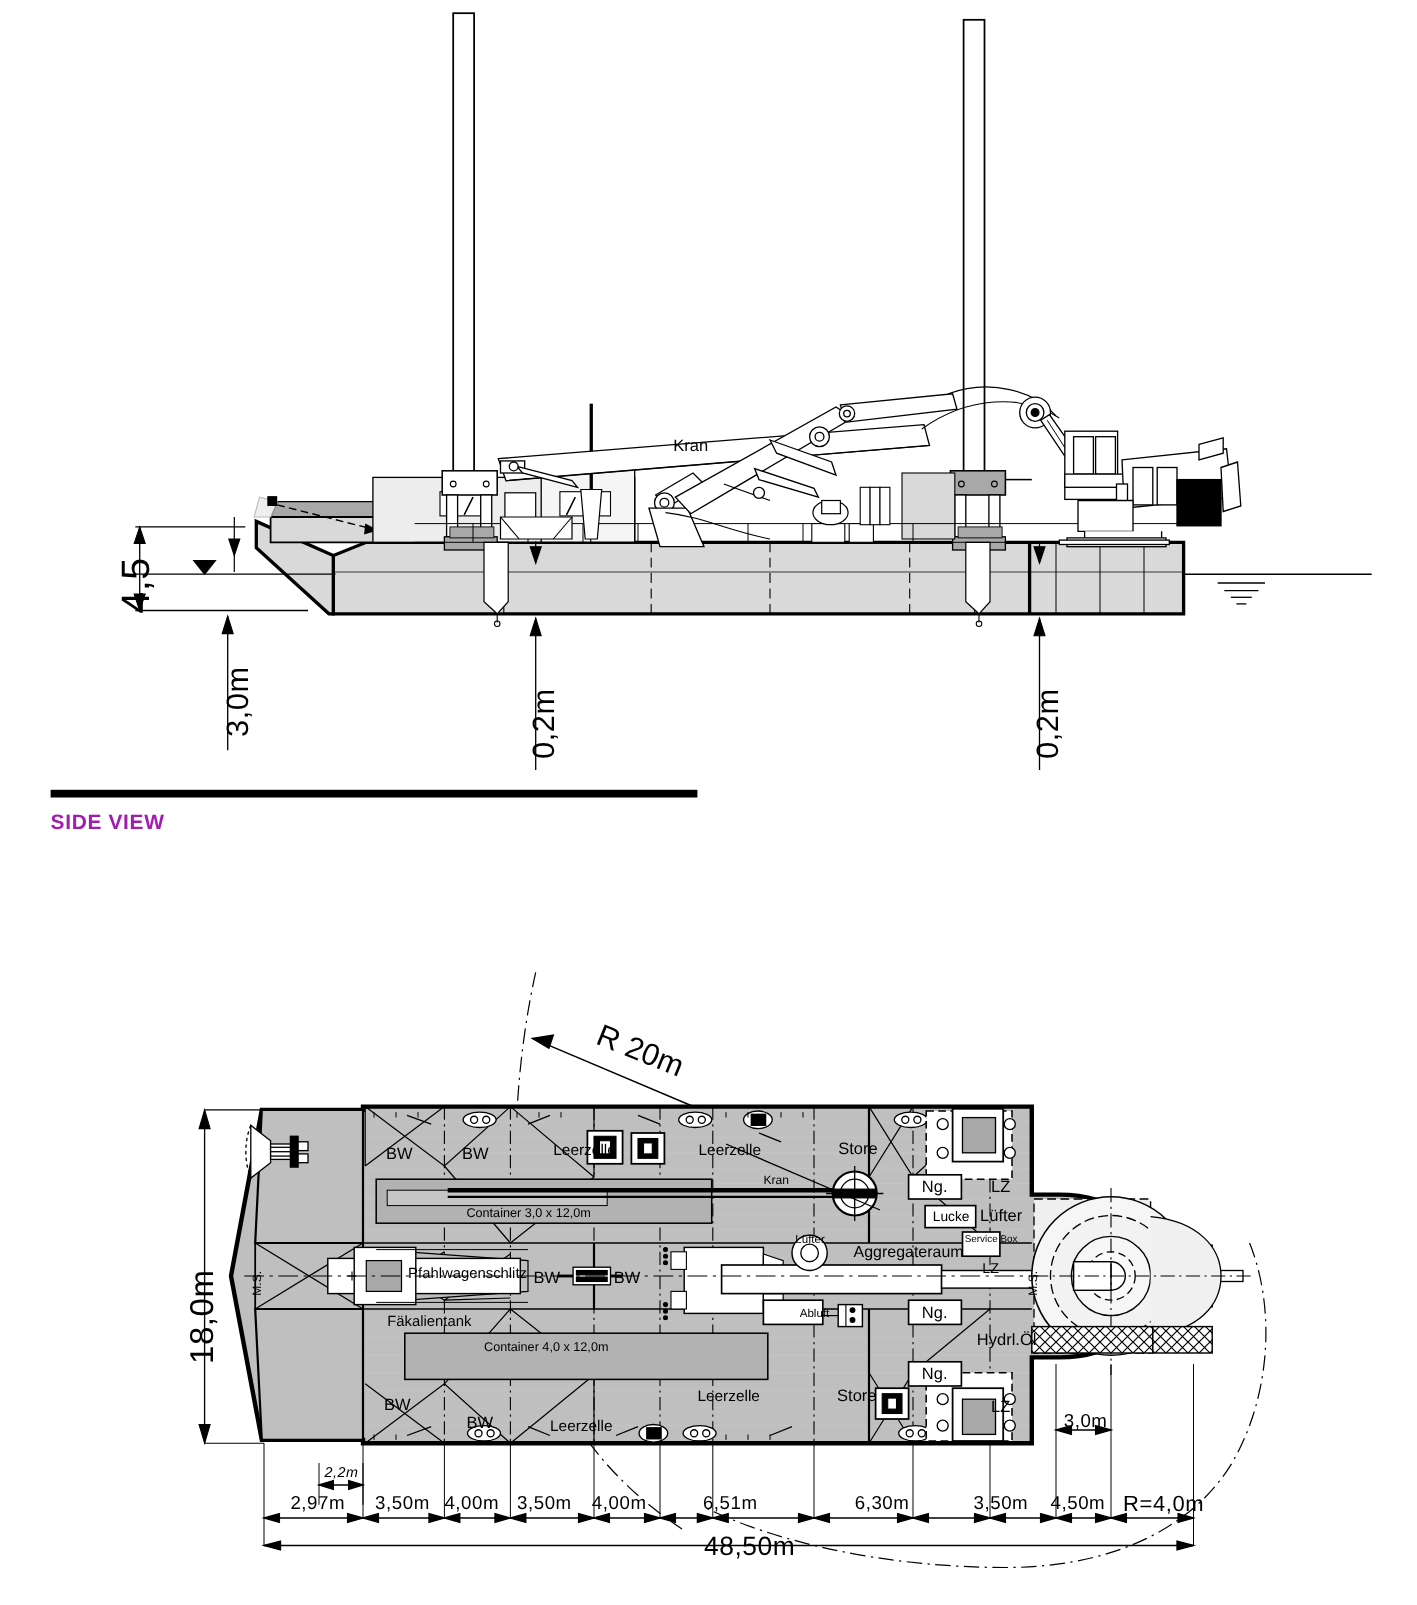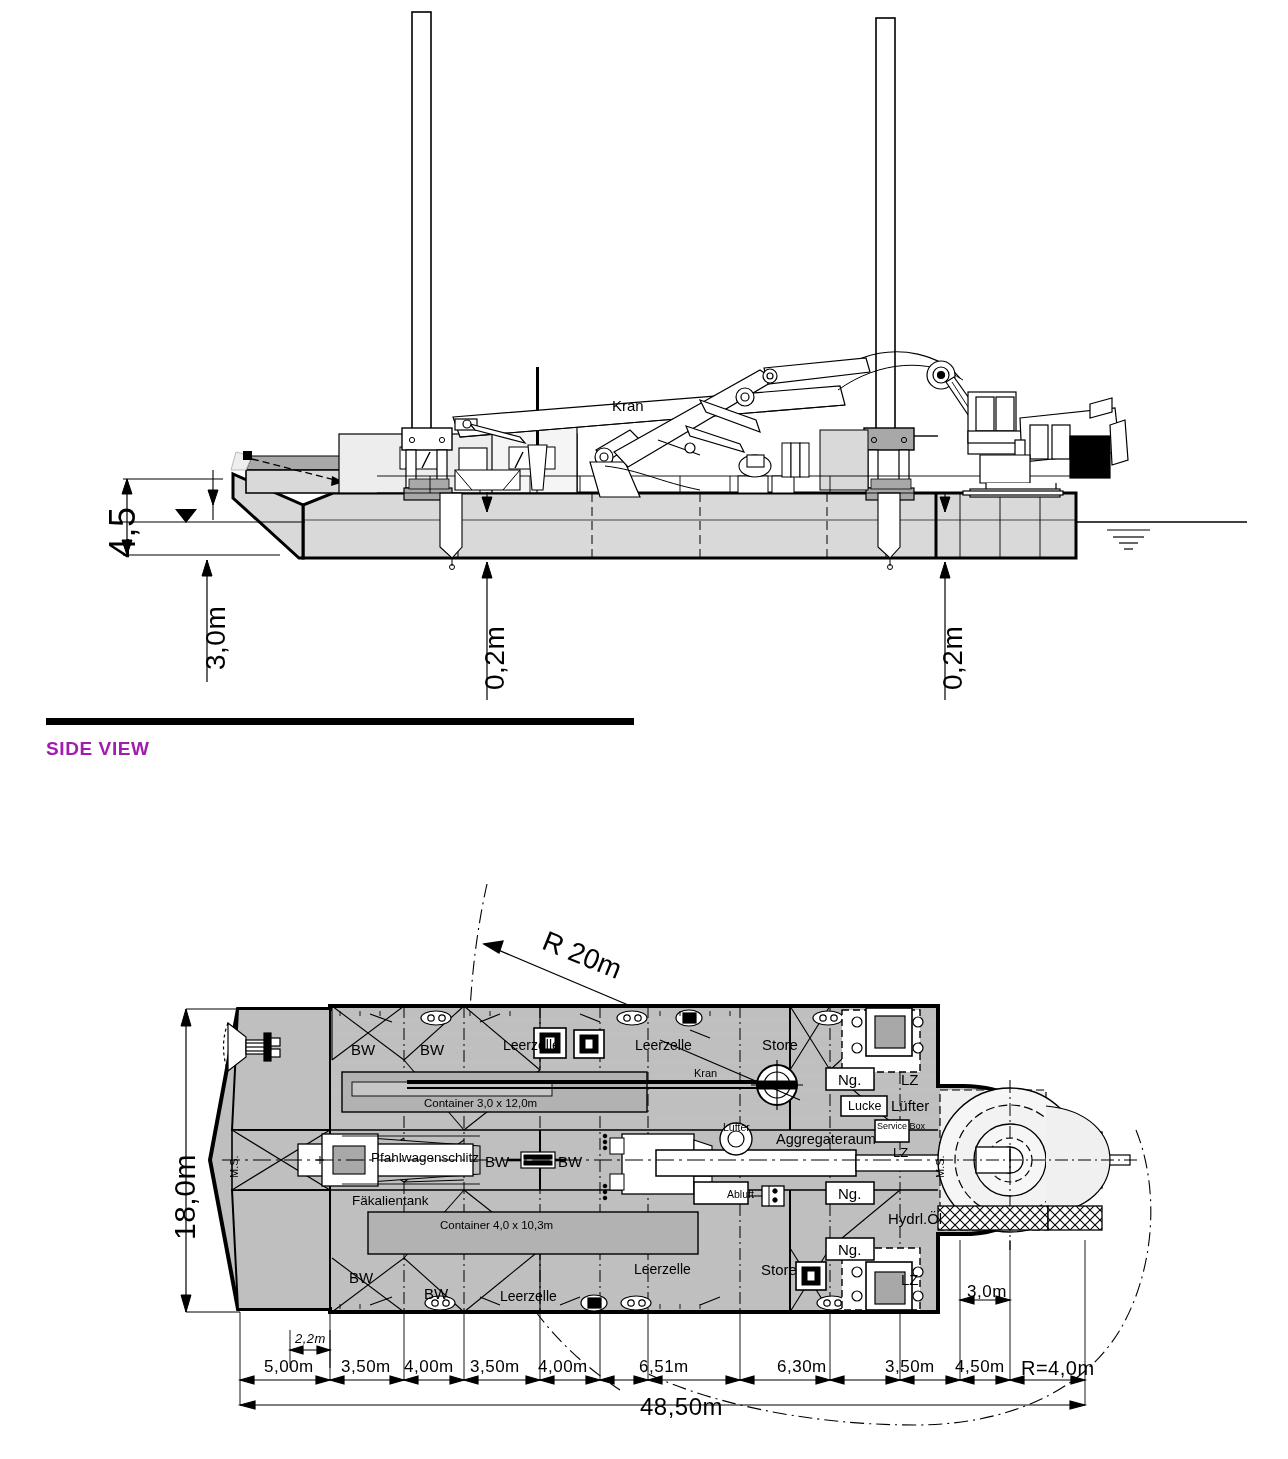--- a/index.html
+++ b/index.html
@@ -642,31 +642,31 @@
   <div class="lbl" style="left:727px; top:1189px; font-size:10.5px;">Abluft</div>
   <div class="lbl" style="left:877px; top:1122px; font-size:9px; width:52px; white-space:normal; line-height:1.05;">Service Box</div>
   <div class="lbl" style="left:848px; top:1100px; font-size:12.5px;text-align:right;">Lucke</div>
   <div class="lbl" style="left:891px; top:1098px; font-size:15px;">Lüfter</div>
   <div class="lbl" style="left:838px; top:1186px; font-size:15px;">Ng.</div>
   <div class="lbl" style="left:893px; top:1146px; font-size:13px;">LZ</div>
   <div class="lbl" style="left:888px; top:1211px; font-size:15px;">Hydrl.Öl</div>
 
   <div class="lbl" style="left:349px; top:1270px; font-size:15px;">BW</div>
   <div class="lbl" style="left:424px; top:1286px; font-size:15px;">BW</div>
-  <div class="lbl" style="left:440px; top:1220px; font-size:11.5px;">Container  4,0 x 10,3m</div>
+  <div class="lbl" style="left:440px; top:1220px; font-size:11.5px;">Container  4,0 x 12,0m</div>
   <div class="lbl" style="left:500px; top:1289px; font-size:14px;">Leerzelle</div>
   <div class="lbl" style="left:634px; top:1262px; font-size:14px;">Leerzelle</div>
   <div class="lbl" style="left:761px; top:1262px; font-size:15px;">Store</div>
   <div class="lbl" style="left:838px; top:1242px; font-size:15px;">Ng.</div>
   <div class="lbl" style="left:901px; top:1272px; font-size:15px;">LZ</div>
 
   <div class="lbl dimtext" style="left:295px; top:1332px; font-size:13px;font-style:italic;">2,2m</div>
   <div class="lbl dimtext" style="left:967px; top:1283px; font-size:17px;">3,0m</div>
 
-  <div class="lbl dimtext" style="left:264px; top:1358px; font-size:17px;">5,00m</div>
+  <div class="lbl dimtext" style="left:264px; top:1358px; font-size:17px;">2,97m</div>
   <div class="lbl dimtext" style="left:341px; top:1358px; font-size:17px;">3,50m</div>
   <div class="lbl dimtext" style="left:404px; top:1358px; font-size:17px;">4,00m</div>
   <div class="lbl dimtext" style="left:470px; top:1358px; font-size:17px;">3,50m</div>
   <div class="lbl dimtext" style="left:538px; top:1358px; font-size:17px;">4,00m</div>
   <div class="lbl dimtext" style="left:639px; top:1358px; font-size:17px;">6,51m</div>
   <div class="lbl dimtext" style="left:777px; top:1358px; font-size:17px;">6,30m</div>
   <div class="lbl dimtext" style="left:885px; top:1358px; font-size:17px;">3,50m</div>
   <div class="lbl dimtext" style="left:955px; top:1358px; font-size:17px;">4,50m</div>
   <div class="lbl dimtext" style="left:1021px; top:1358px; font-size:20px;">R=4,0m</div>
 

